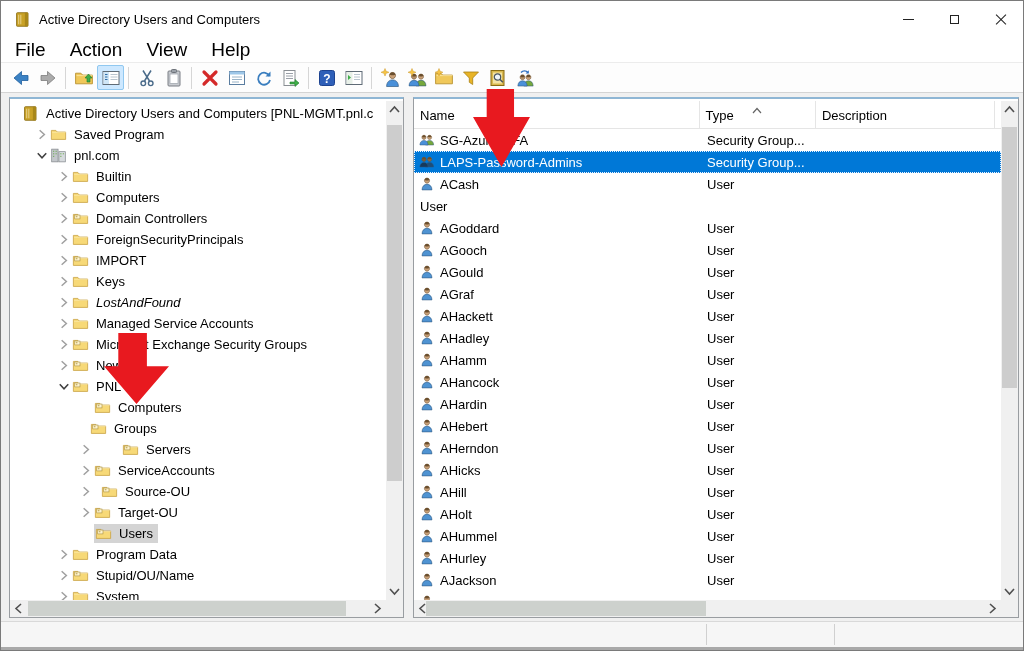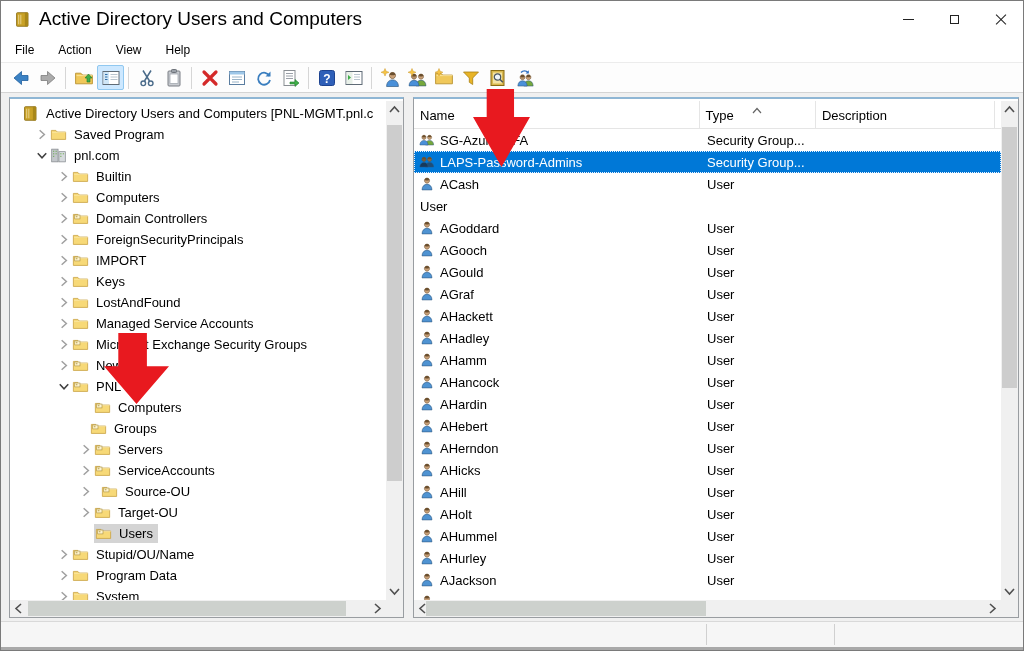--- a/index.html
+++ b/index.html
@@ -3,33 +3,33 @@
 <meta charset="utf-8">
 <style>
   * { margin:0; padding:0; box-sizing:border-box; }
   html,body { width:1024px; height:651px; overflow:hidden; }
   body { font-family:"Liberation Sans","DejaVu Sans",sans-serif; font-size:13px; color:#000; background:#fff; }
   .window { position:relative; width:1024px; height:651px; background:#f0f0f0; border:1px solid #7a7a7a; }
 
   
   .titlebar { position:absolute; left:0; top:0; right:0; height:36px; background:#fff; display:flex; align-items:center; }
   .titlebar .app-icon { margin-left:13px; width:17px; height:17px; flex:0 0 auto; }
-  .titlebar .title { margin-left:8px; font-size:19px; white-space:nowrap; }
+  .titlebar .title { margin-left:8px; font-size:13px; white-space:nowrap; }
   .win-controls { position:absolute; right:0; top:0; height:36px; display:flex; }
   .win-btn { width:46px; height:36px; display:flex; align-items:center; justify-content:center; cursor:default; }
   .glyph-min { width:11px; height:1px; background:#222; display:block; }
   .glyph-max { width:9px; height:9px; border:1px solid #222; display:block; }
   .glyph-close { position:relative; width:11px; height:11px; display:block; }
   .glyph-close::before,.glyph-close::after { content:""; position:absolute; left:-1px; top:5px; width:14px; height:1px; background:#222; }
   .glyph-close::before { transform:rotate(45deg); }
   .glyph-close::after { transform:rotate(-45deg); }
 
   
   .menubar { position:absolute; left:0; top:36px; right:0; height:25px; background:#fff; display:flex; align-items:center; padding-left:14px; }
-  .menu-item { margin-right:24px; font-size:12px; }
+  .menu-item { margin-right:24px; font-size:19px; }
 
   
   .toolbar { position:absolute; left:0; top:61px; right:0; height:31px; background:#fdfdfd; border-top:1px solid #ececec; border-bottom:1px solid #d4d4d4; display:flex; align-items:center; padding-left:6px; }
   .tb-btn { width:27px; height:25px; display:flex; align-items:center; justify-content:center; border:1px solid transparent; border-radius:2px; }
   .tb-btn.active { background:#cde8ff; border-color:#90c8f0; }
   .tb-sep { width:1px; height:22px; background:#d6d6d6; margin:0 4px; }
 
   
   .pane { position:absolute; background:#fff; border:1px solid #999da1; border-top:2px solid #8fb6d4; overflow:hidden; }
   .tree-pane { left:8px; top:96px; width:395px; height:521px; }
@@ -424,21 +424,21 @@
               </svg></span>
             <span class="tree-label">Keys</span>
           </span>
         </div>
         <div class="tree-row" style="padding-left: 46px;">
           <span class="expander">
             <svg width="17" height="17" viewBox="0 0 17 17">
               <polyline points="6,4 11,8.5 6,13" fill="none" stroke="#a0a0a0" stroke-width="1.6"></polyline>
             </svg>
           </span>
-          <span class="lblwrap" style="display: flex; align-items: center;">
+          <span class="lblwrap" style="display: flex; align-items: center; font-style: italic;">
             <span class="tree-ico"><svg width="17" height="17" viewBox="0 0 20 20">
                 <path d="M1.6 15.8V5.2h5.3l1.8 1.9h9.7v8.7z" fill="#f7d978" stroke="#c79f3f" stroke-width="0.9"></path>
                 <path d="M2.5 7.6h16" stroke="#fbe8a8" stroke-width="0.8"></path>
               </svg></span>
             <span class="tree-label">LostAndFound</span>
           </span>
         </div>
         <div class="tree-row" style="padding-left: 46px;">
           <span class="expander">
             <svg width="17" height="17" viewBox="0 0 17 17">
@@ -524,21 +524,21 @@
               </svg></span>
             <span class="tree-label">Groups</span>
           </span>
         </div>
         <div class="tree-row" style="padding-left: 68px;">
           <span class="expander">
             <svg width="17" height="17" viewBox="0 0 17 17">
               <polyline points="6,4 11,8.5 6,13" fill="none" stroke="#a0a0a0" stroke-width="1.6"></polyline>
             </svg>
           </span>
-          <span class="lblwrap" style="display: flex; ">
+          <span class="lblwrap" style="display: flex;  margin-left: 28px;">
             <span class="tree-ico"><svg width="17" height="17" viewBox="0 0 20 20">
                 <path d="M1.6 15.8V5.2h5.3l1.8 1.9h9.7v8.7z" fill="#f7d978" stroke="#c79f3f" stroke-width="0.9"></path>
                 <path d="M2.5 7.6h16" stroke="#fbe8a8" stroke-width="0.8"></path>
                 <rect x="3.2" y="5.9" width="6.2" height="4.6" fill="#fdf3cf" stroke="#a98f3f" stroke-width="0.7"></rect>
                 <rect x="4.4" y="7" width="2" height="1.6" fill="#c9b268"></rect>
               </svg></span>
             <span class="tree-label">Servers</span>
           </span>
         </div>
         <div class="tree-row" style="padding-left: 68px;">
@@ -604,38 +604,38 @@
         <div class="tree-row" style="padding-left: 46px;">
           <span class="expander">
             <svg width="17" height="17" viewBox="0 0 17 17">
               <polyline points="6,4 11,8.5 6,13" fill="none" stroke="#a0a0a0" stroke-width="1.6"></polyline>
             </svg>
           </span>
           <span class="lblwrap" style="display: flex; align-items: center;">
             <span class="tree-ico"><svg width="17" height="17" viewBox="0 0 20 20">
                 <path d="M1.6 15.8V5.2h5.3l1.8 1.9h9.7v8.7z" fill="#f7d978" stroke="#c79f3f" stroke-width="0.9"></path>
                 <path d="M2.5 7.6h16" stroke="#fbe8a8" stroke-width="0.8"></path>
+              </svg></span>
+            <span class="tree-label">Program Data</span>
+          </span>
+        </div>
+        <div class="tree-row" style="padding-left: 46px;">
+          <span class="expander">
+            <svg width="17" height="17" viewBox="0 0 17 17">
+              <polyline points="6,4 11,8.5 6,13" fill="none" stroke="#a0a0a0" stroke-width="1.6"></polyline>
+            </svg>
+          </span>
+          <span class="lblwrap" style="display: flex; align-items: center;">
+            <span class="tree-ico"><svg width="17" height="17" viewBox="0 0 20 20">
+                <path d="M1.6 15.8V5.2h5.3l1.8 1.9h9.7v8.7z" fill="#f7d978" stroke="#c79f3f" stroke-width="0.9"></path>
+                <path d="M2.5 7.6h16" stroke="#fbe8a8" stroke-width="0.8"></path>
                 <rect x="3.2" y="5.9" width="6.2" height="4.6" fill="#fdf3cf" stroke="#a98f3f" stroke-width="0.7"></rect>
                 <rect x="4.4" y="7" width="2" height="1.6" fill="#c9b268"></rect>
               </svg></span>
             <span class="tree-label">Stupid/OU/Name</span>
-          </span>
-        </div>
-        <div class="tree-row" style="padding-left: 46px;">
-          <span class="expander">
-            <svg width="17" height="17" viewBox="0 0 17 17">
-              <polyline points="6,4 11,8.5 6,13" fill="none" stroke="#a0a0a0" stroke-width="1.6"></polyline>
-            </svg>
-          </span>
-          <span class="lblwrap" style="display: flex; align-items: center;">
-            <span class="tree-ico"><svg width="17" height="17" viewBox="0 0 20 20">
-                <path d="M1.6 15.8V5.2h5.3l1.8 1.9h9.7v8.7z" fill="#f7d978" stroke="#c79f3f" stroke-width="0.9"></path>
-                <path d="M2.5 7.6h16" stroke="#fbe8a8" stroke-width="0.8"></path>
-              </svg></span>
-            <span class="tree-label">Program Data</span>
           </span>
         </div>
         <div class="tree-row" style="padding-left: 46px;">
           <span class="expander">
             <svg width="17" height="17" viewBox="0 0 17 17">
               <polyline points="6,4 11,8.5 6,13" fill="none" stroke="#a0a0a0" stroke-width="1.6"></polyline>
             </svg>
           </span>
           <span class="lblwrap" style="display: flex; align-items: center;">
             <span class="tree-ico"><svg width="17" height="17" viewBox="0 0 20 20">

